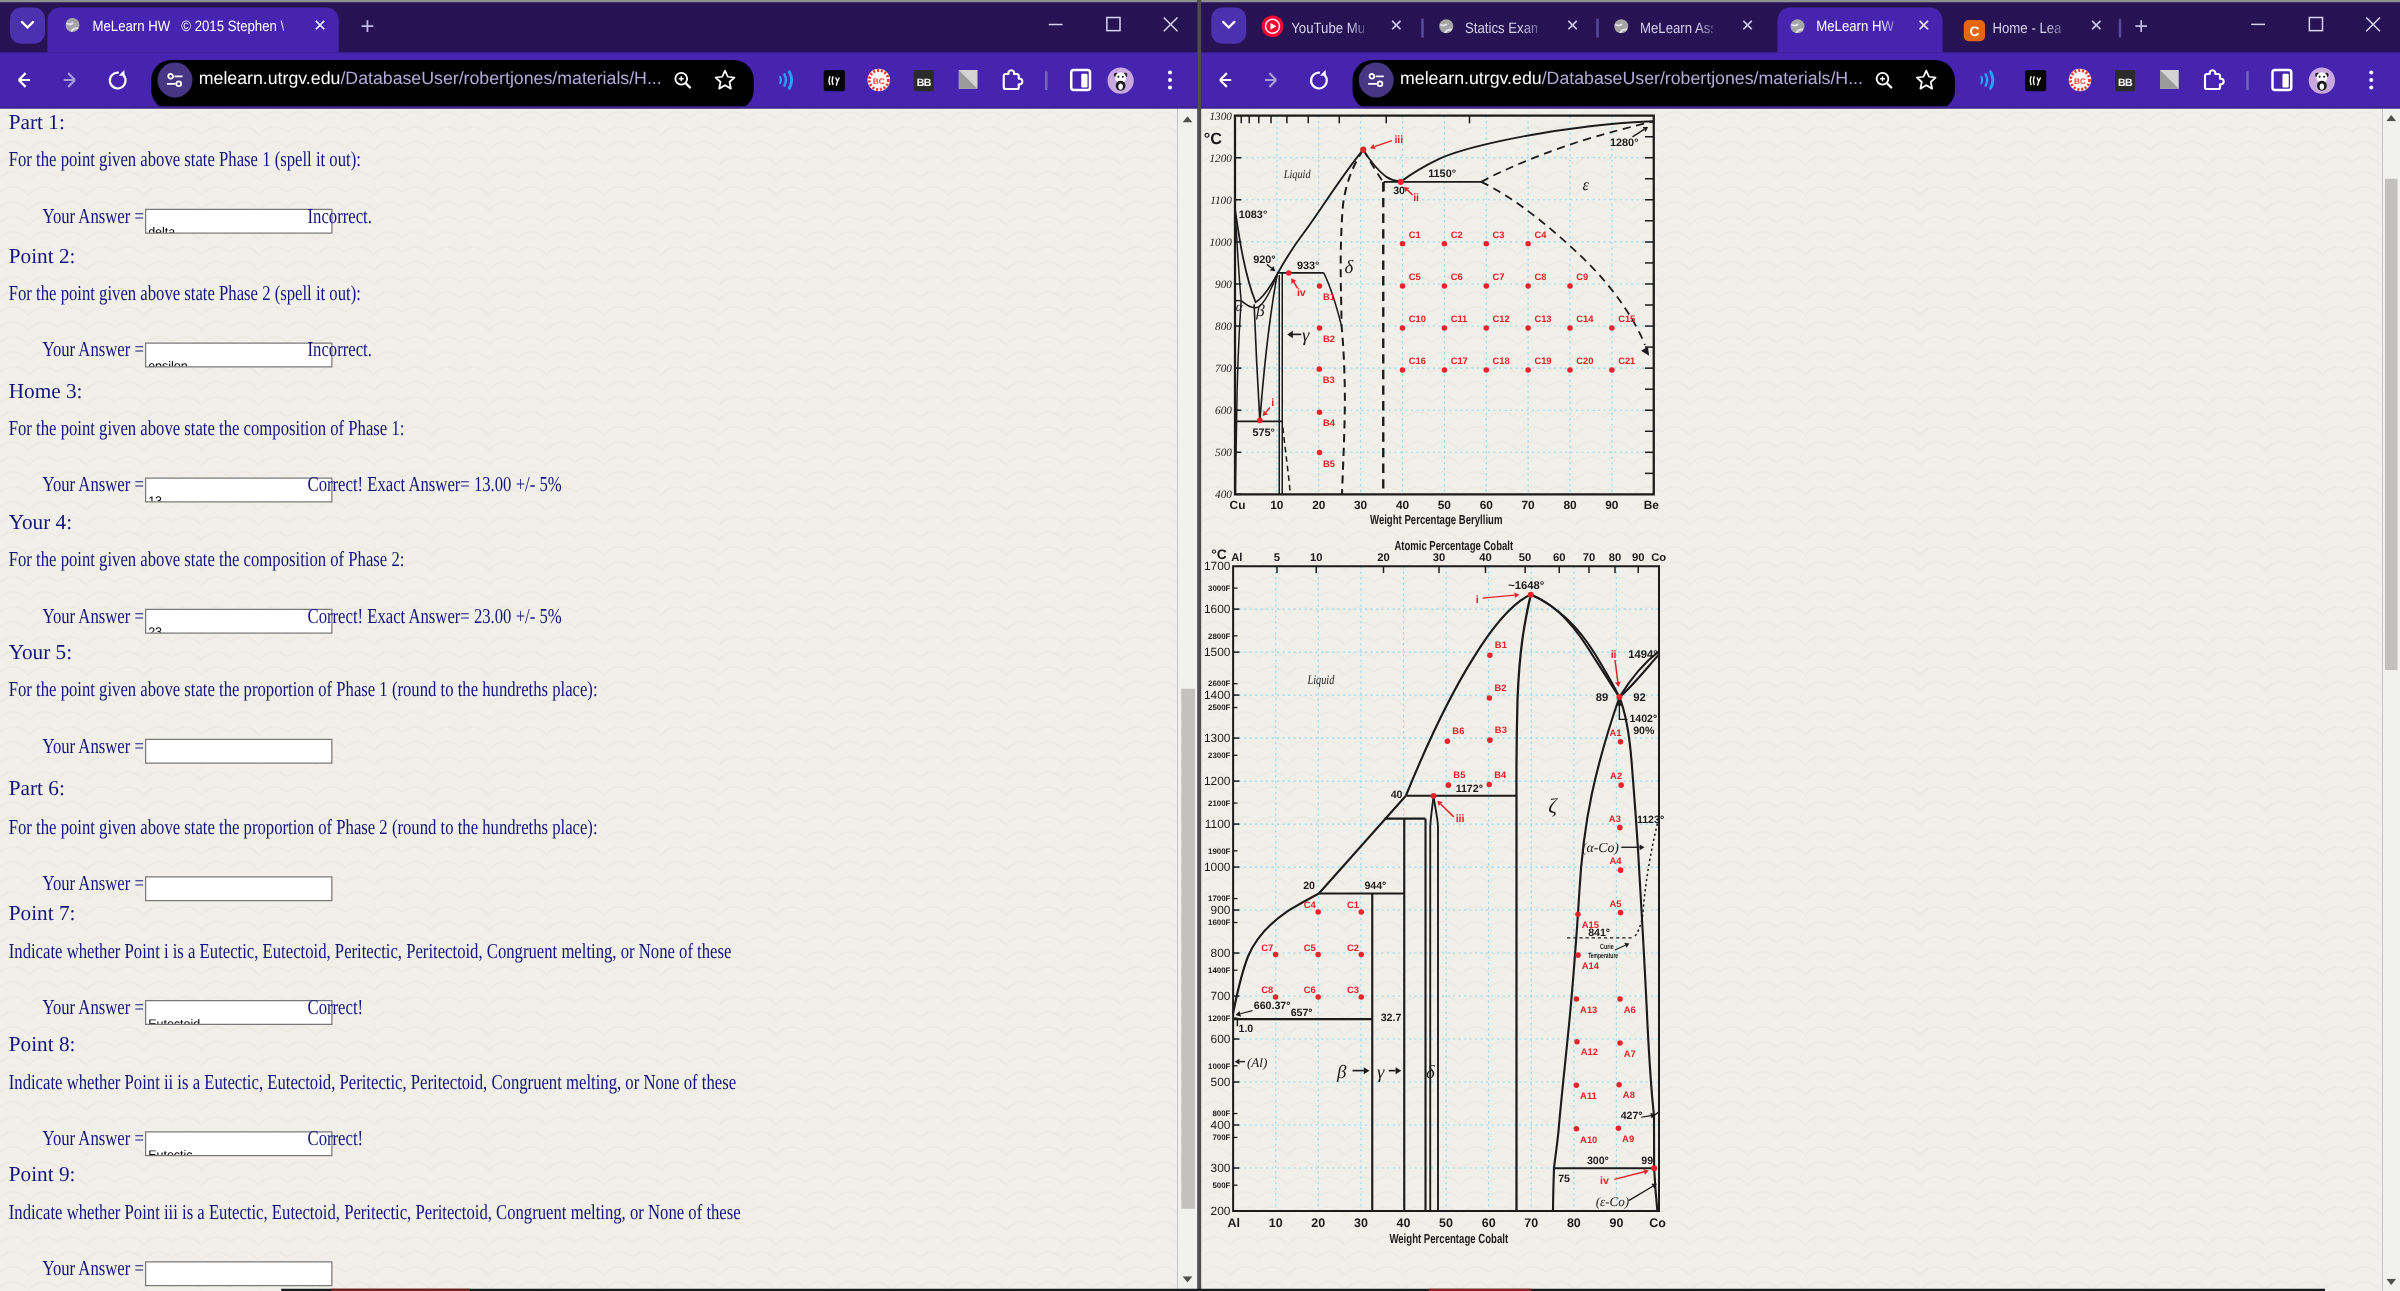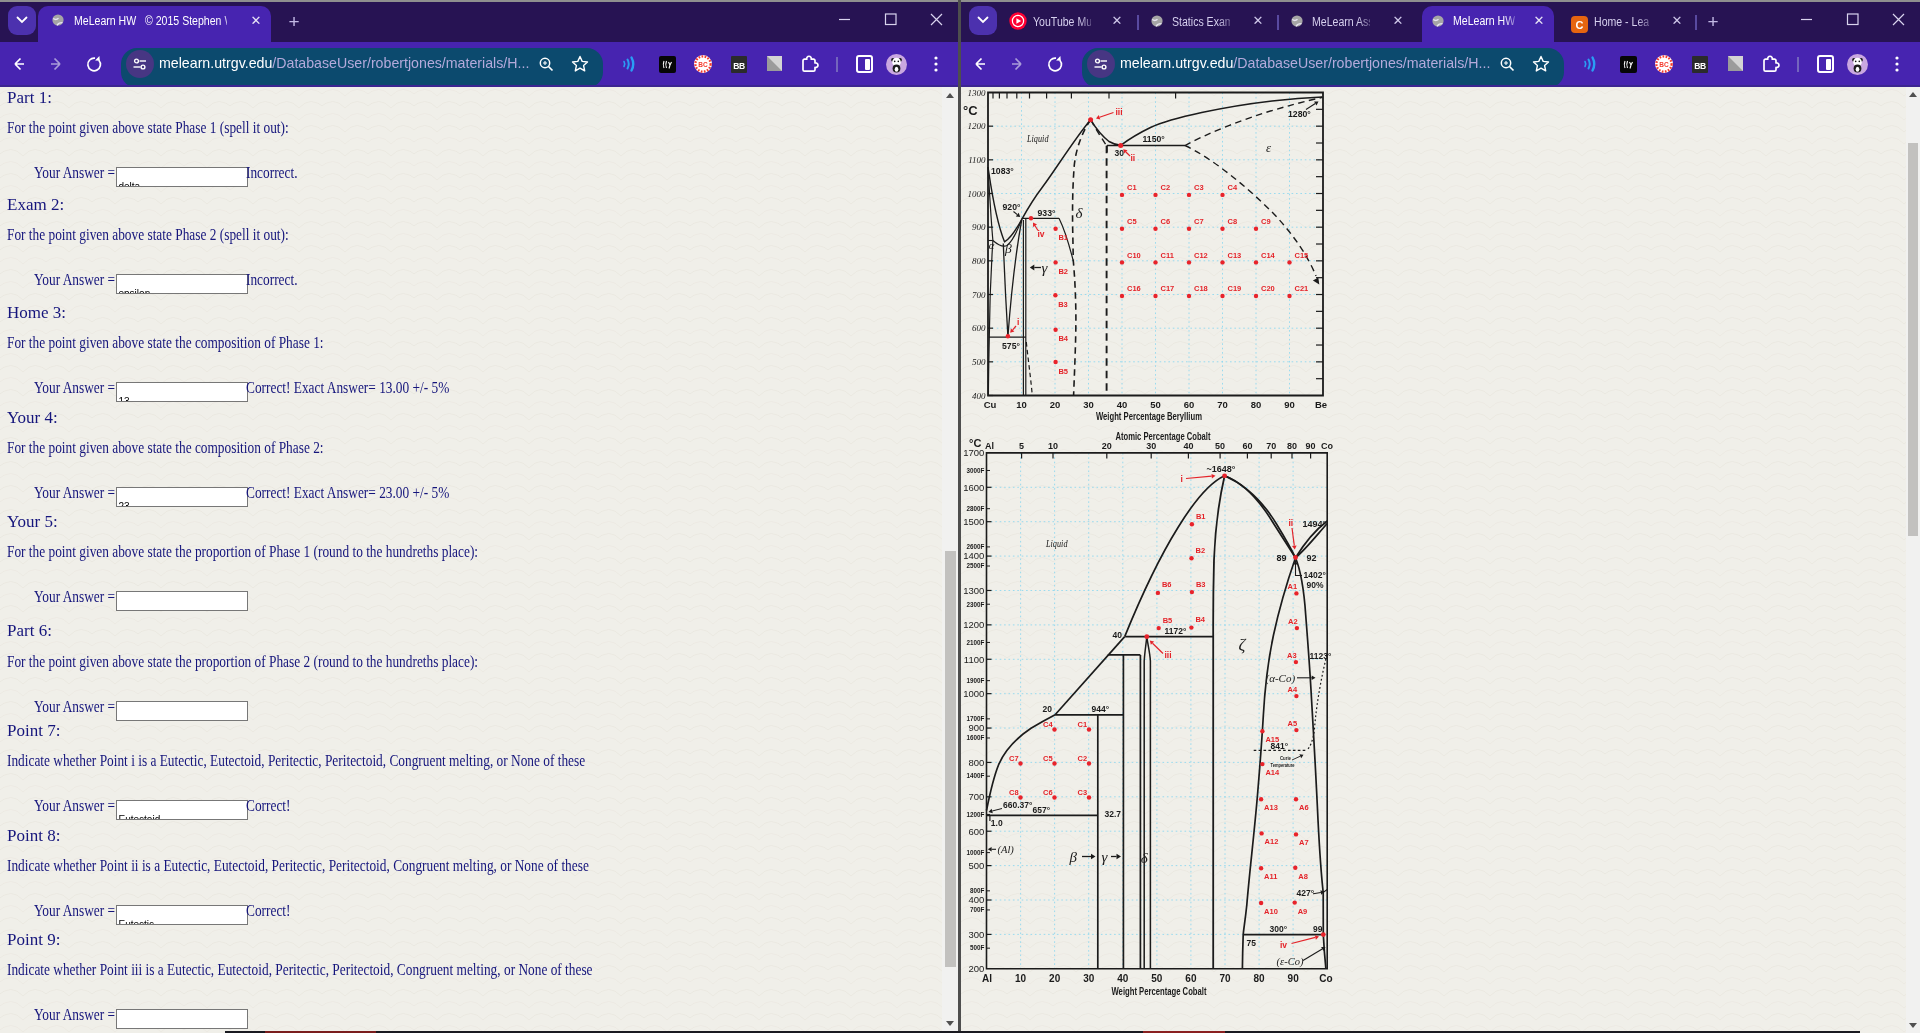--- a/index.html
+++ b/index.html
@@ -12,31 +12,31 @@
 .content{position:absolute;top:87px;background:#f0efe9;overflow:hidden}
 .chevbtn{position:absolute;left:8px;top:4px;width:28px;height:29px;border-radius:9px;background:#4c31ae}
 .chev{position:absolute;left:8px;top:10px}
 .tab{position:absolute;top:4px;height:36px;background:#4724b0;border-radius:10px 10px 0 0}
 .tabtxt{position:absolute;top:12px;font-size:12px;color:#fff;white-space:nowrap;overflow:hidden;transform:scaleX(0.88);transform-origin:0 0}
 .itabtxt{position:absolute;top:13px;font-size:12px;color:#d6d0ee;white-space:nowrap;overflow:hidden;transform:scaleX(0.88);transform-origin:0 0}
 .tabx{position:absolute;top:11px;width:16px;height:16px;color:#e8e4f6;font-size:13px;line-height:16px;text-align:center}
 .tsep{position:absolute;top:13px;width:2px;height:15px;background:#594aa0}
 .plus{position:absolute;top:10px;width:20px;height:20px;color:#c2b9e4;font-size:19px;line-height:20px;text-align:center;font-weight:400}
 .wctl{position:absolute;top:-2px;height:40px;color:#d9d4ee}
-.urlpill{position:absolute;left:121px;top:6px;height:40px;background:#0c4a6e;border-radius:16px}
+.urlpill{position:absolute;left:121px;top:6px;height:40px;background:#000000;border-radius:16px}
 .tunec{position:absolute;left:5px;top:2px;width:28px;height:28px;border-radius:14px;background:#473683}
 .urltxt{position:absolute;left:38px;top:7px;font-size:14.2px;color:#fff;white-space:nowrap}
 .urlgray{color:#b4aadb}
 .exticon{position:absolute;top:13px;width:18px;height:18px}
 .navy{color:#15157c;font-family:"Liberation Serif",serif;font-size:17px}
 .qpart{position:absolute;left:0;width:900px;height:104px}
 .qh{position:absolute;left:7px;top:0;font-weight:normal}
 .qq{position:absolute;left:7px;top:30.7px;transform:scaleX(0.785);transform-origin:0 0;white-space:nowrap}
 .qya{position:absolute;left:34px;top:75.7px;transform:scaleX(0.785);transform-origin:0 0;white-space:nowrap}
-.qin{position:absolute;left:115.5px;top:79.7px;width:132px;height:13px;border:1px solid #777;background:#fff;font-family:"Liberation Sans",sans-serif;font-size:10px;color:#000;padding:18px 0 0 2px;line-height:11px}
+.qin{position:absolute;left:115.5px;top:79.7px;width:150px;height:13px;border:1px solid #777;background:#fff;font-family:"Liberation Sans",sans-serif;font-size:10px;color:#000;padding:18px 0 0 2px;line-height:11px}
 .qres{position:absolute;left:246px;top:75.7px;transform:scaleX(0.785);transform-origin:0 0;white-space:nowrap}
 .sbtrack{position:absolute;top:87px;height:946px;background:#f1f1f0}
 .sbthumb{position:absolute;background:#c2c1bf}
 #divider{position:absolute;left:958px;top:0;width:3px;height:1033px;background:#4e4e4e}
 svg text{font-family:"Liberation Sans",sans-serif}
 svg .ser{font-family:"Liberation Serif",serif}
 </style></head>
 <body>
 <div id="page">
 
@@ -149,21 +149,21 @@
     </svg>
     <div id="quiz">
 <div class="qpart" style="top:0.8px">
 <div class="navy qh">Part 1:</div>
 <div class="navy qq">For the point given above state Phase 1 (spell it out):</div>
 <div class="navy qya">Your Answer =</div>
 <input class="qin" value="delta" style="">
 <div class="navy qres">Incorrect.</div>
           </div>
 <div class="qpart" style="top:107.8px">
-<div class="navy qh">Exam 2:</div>
+<div class="navy qh">Point 2:</div>
 <div class="navy qq">For the point given above state Phase 2 (spell it out):</div>
 <div class="navy qya">Your Answer =</div>
 <input class="qin" value="epsilon" style="">
 <div class="navy qres">Incorrect.</div>
           </div>
 <div class="qpart" style="top:215.8px">
 <div class="navy qh">Home 3:</div>
 <div class="navy qq">For the point given above state the composition of Phase 1:</div>
 <div class="navy qya">Your Answer =</div>
 <input class="qin" value="13" style="">

